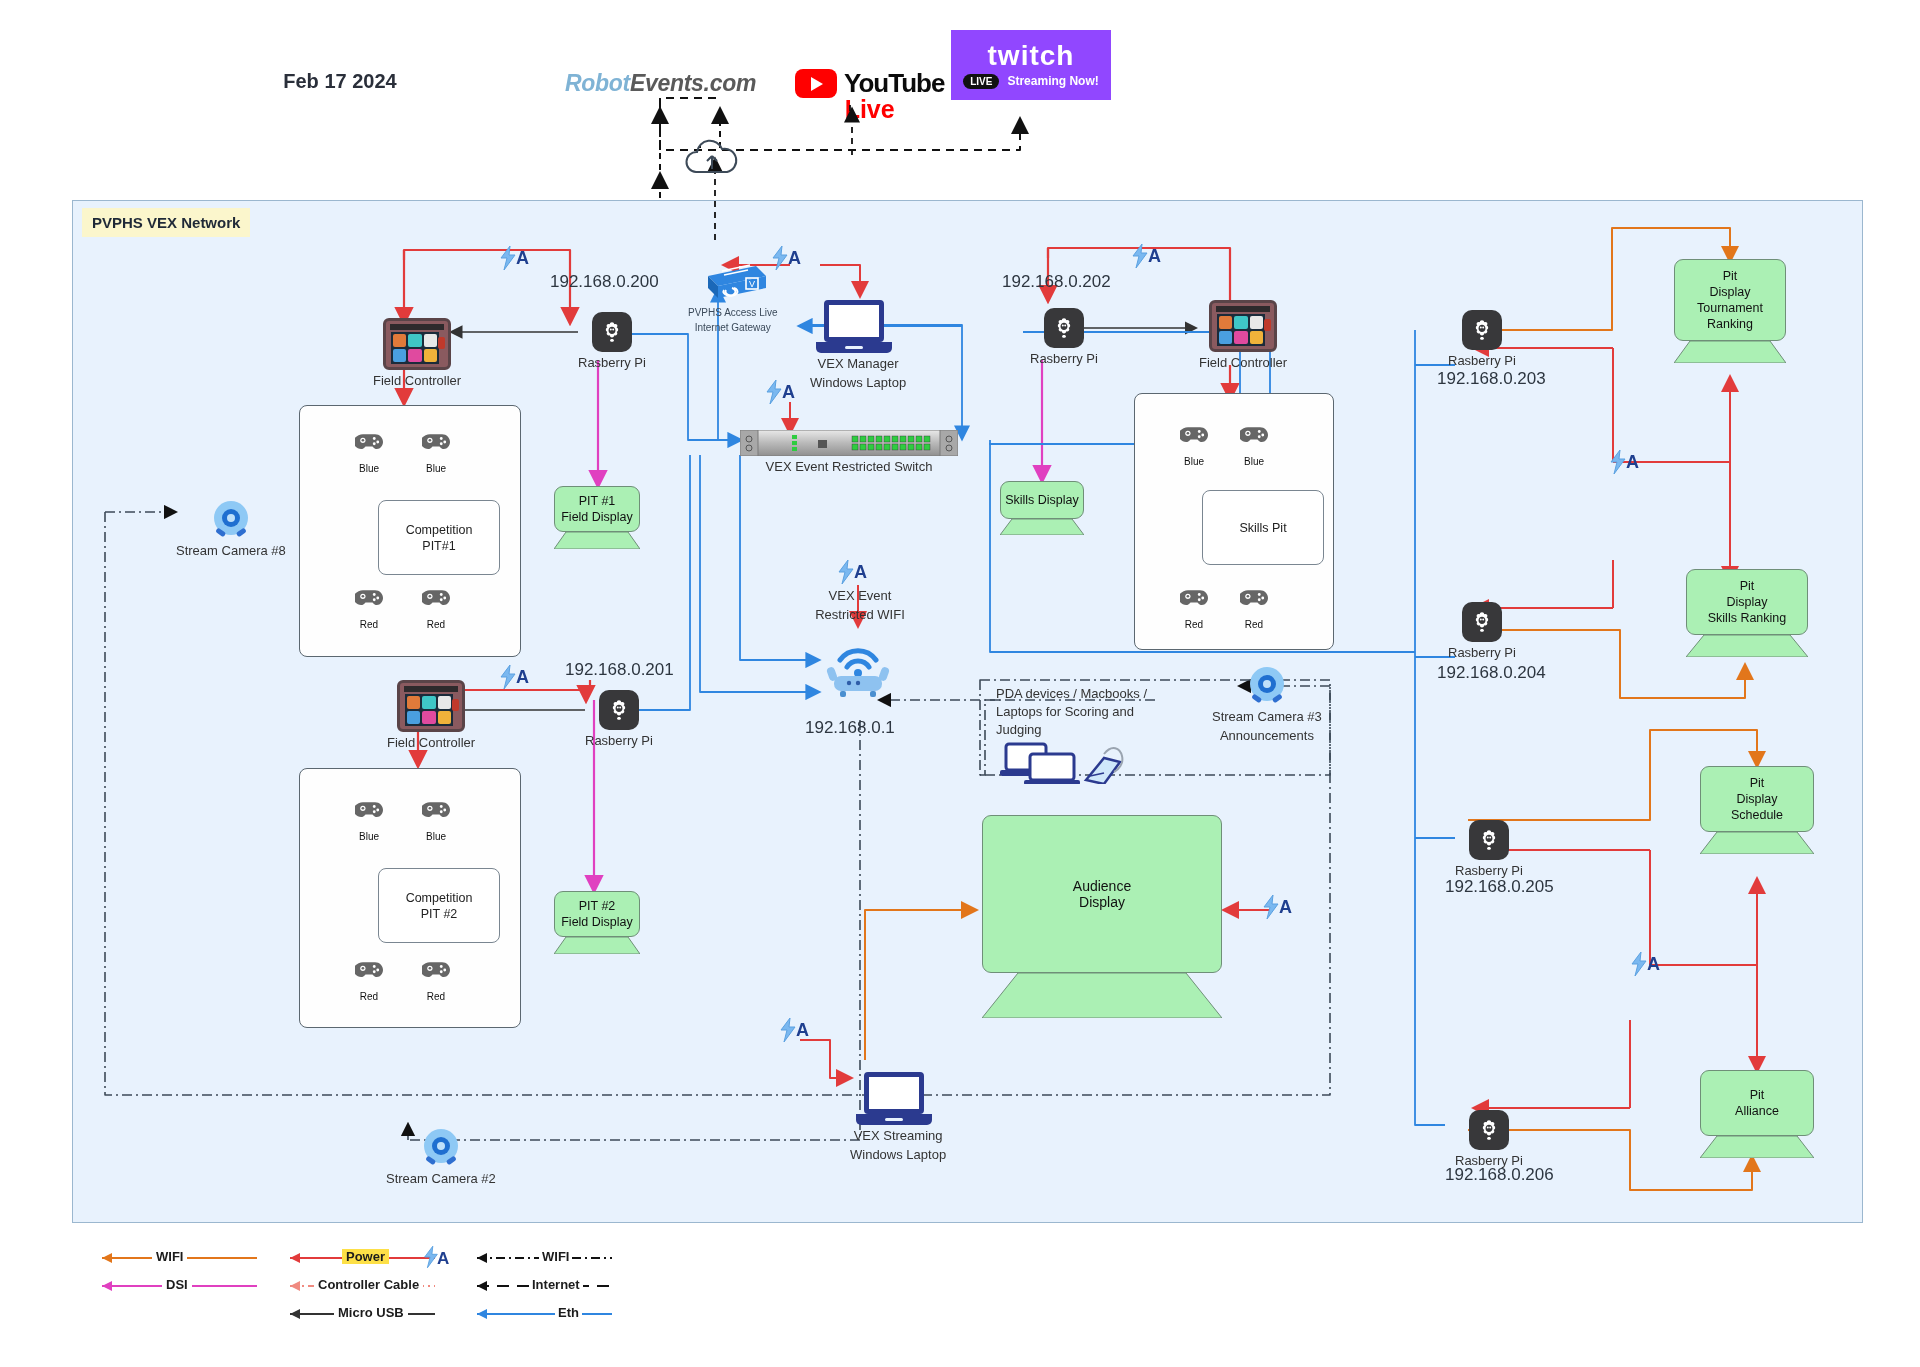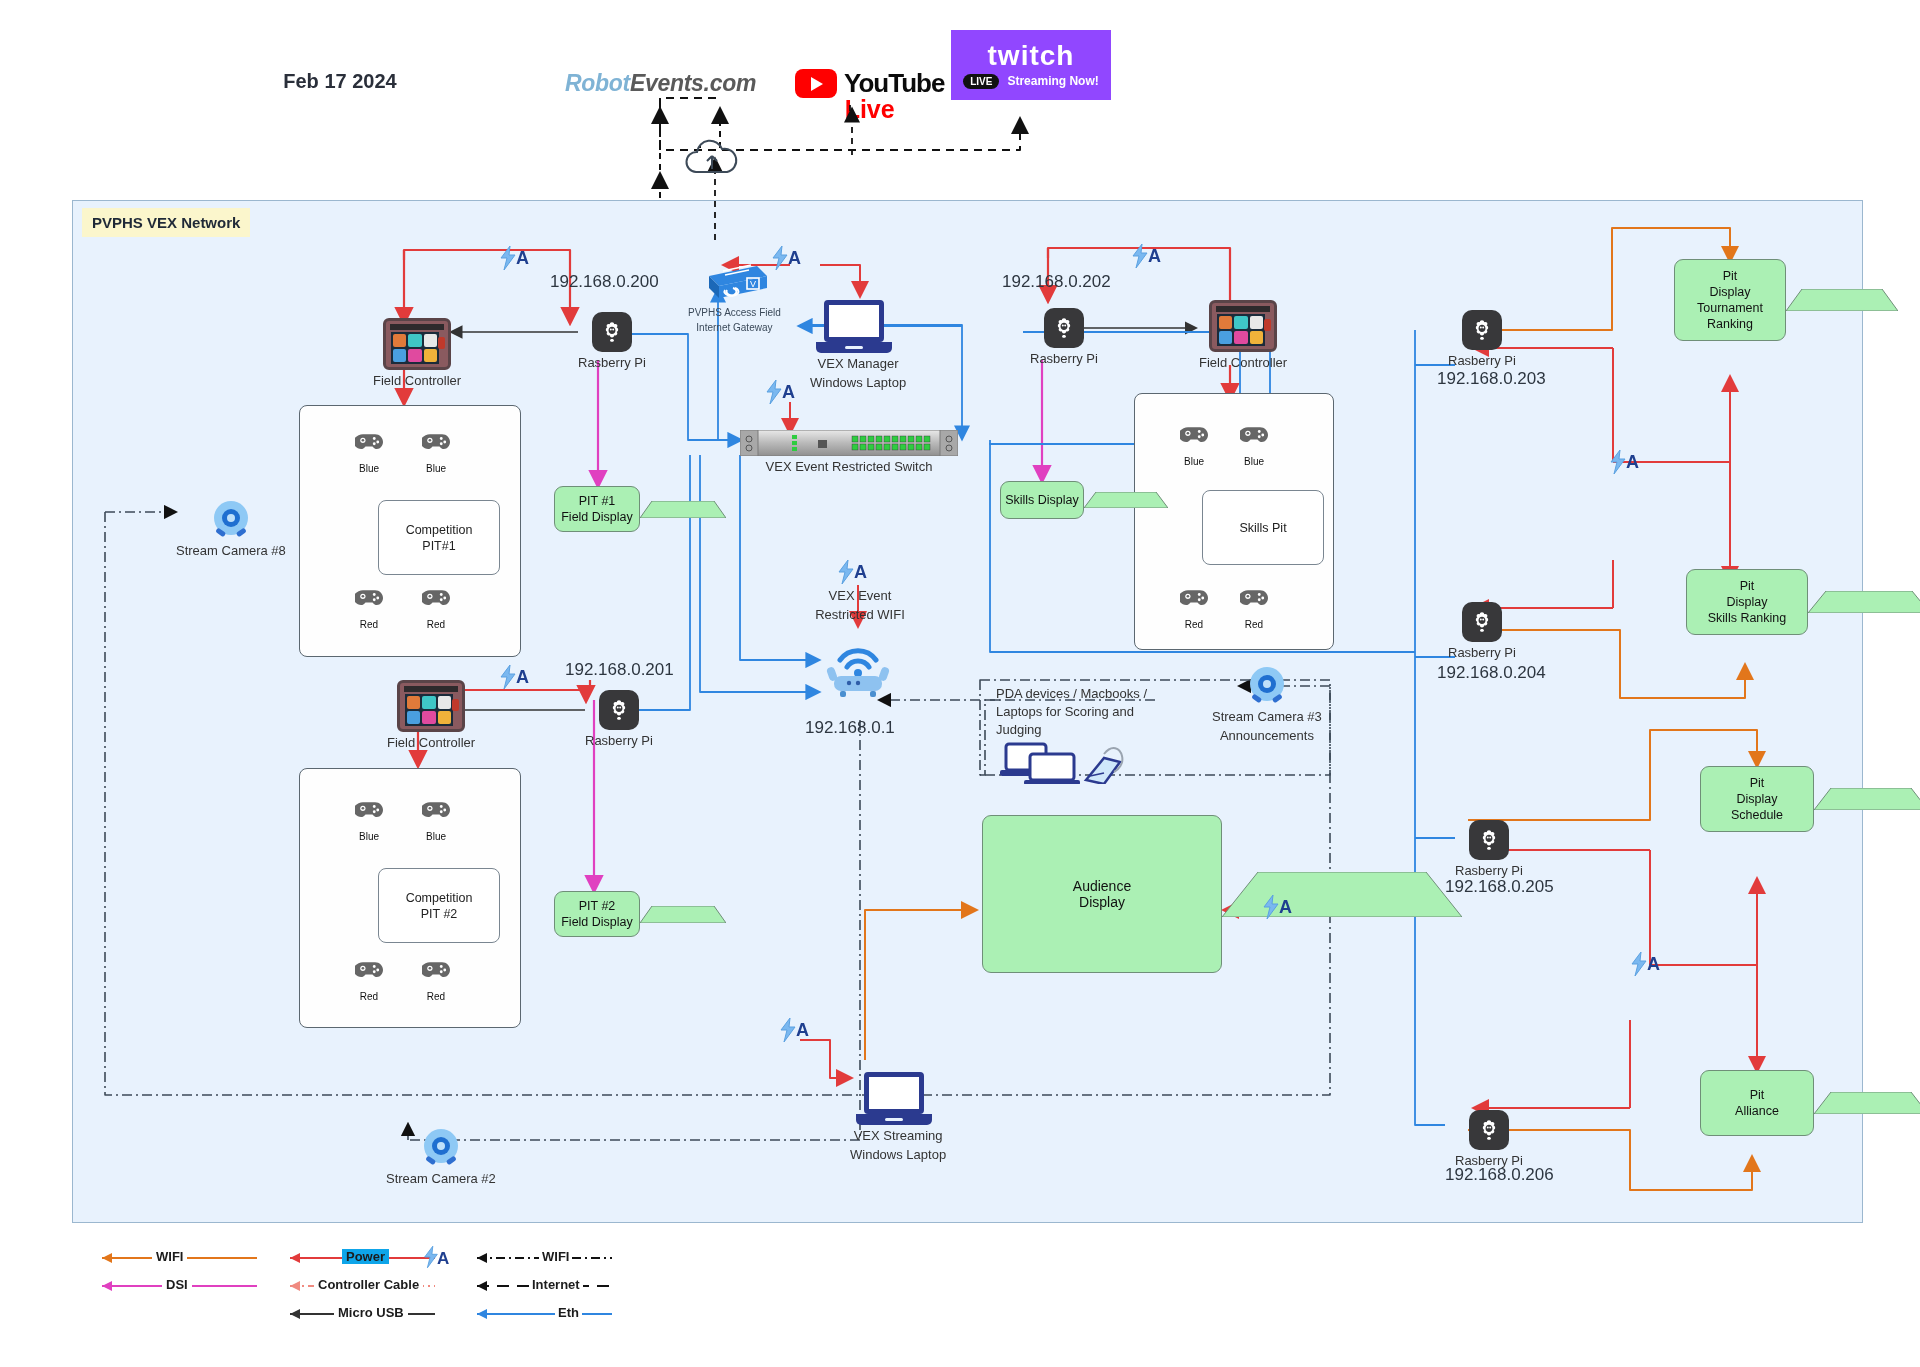--- a/index.html
+++ b/index.html
@@ -50,21 +50,21 @@
   .fc-scr i{display:block;border-radius:2px;}
   .fc-btn{position:absolute;right:3px;top:16px;width:7px;height:12px;background:#c0392b;border-radius:2px;}
   
   .pitbox{position:absolute;border:1px solid #5b6770;border-radius:8px;background:#fefefe;}
   .ctrl{display:flex;flex-direction:column;align-items:center;}
   .ctrl .lbl{font-size:10px;color:#111;margin-top:11px;}
   .inner{position:absolute;border:1px solid #7a8691;border-radius:8px;background:#fff;
      display:flex;align-items:center;justify-content:center;text-align:center;font-size:12.5px;
      color:#222;line-height:16px;margin-left:29px;}
   
-  .mon{position:absolute;display:flex;flex-direction:row;align-items:center;}
+  .mon{position:absolute;display:flex;flex-direction:column;align-items:center;}
   .mon .scr{background:#abf0b4;border:1px solid #6f8f78;border-radius:9px;
      display:flex;align-items:center;justify-content:center;text-align:center;
      font-size:12.5px;line-height:16px;color:#111;box-sizing:border-box;padding:4px;}
   
   .lap{position:relative;}
   .lap .lid{width:60px;height:42px;border:5px solid #2b3a8f;border-radius:4px;background:#fff;box-sizing:border-box;}
   .lap .base{width:76px;height:11px;background:#2b3a8f;border-radius:0 0 5px 5px;margin-left:-8px;
      display:flex;align-items:center;justify-content:center;}
   .lap .base:after{content:"";width:18px;height:3px;background:#e8f2fd;border-radius:2px;}
   
@@ -254,21 +254,21 @@
   <svg width="70" height="42" viewBox="0 0 70 42">
     <polygon points="10,14 58,4 68,14 20,24" fill="#2f86e0"></polygon>
     <polygon points="10,14 20,24 20,36 10,26" fill="#1b68b8"></polygon>
     <polygon points="20,24 68,14 68,26 20,36" fill="#2f86e0"></polygon>
     <path d="M26,28 a6,4 0 1,0 8,-2" stroke="#fff" fill="none" stroke-width="2"></path>
     <path d="M36,26 a6,4 0 1,1 -8,2" stroke="#fff" fill="none" stroke-width="2"></path>
     <rect x="48" y="16" width="12" height="11" fill="none" stroke="#fff" stroke-width="1.6"></rect>
     <text x="54" y="25" font-size="9" fill="#fff" text-anchor="middle" font-family="Liberation Sans">V</text>
     <path d="M24,9 L52,3 M26,13 L50,8" stroke="#fff" stroke-width="1.5"></path>
   </svg>
-  <div class="cap sm">PVPHS Access Field</div>
+  <div class="cap sm">PVPHS Access Live</div>
   <div class="cap sm">Internet Gateway</div>
 </div>
 
 <div class="node" style="left:810px;top:300px;">
   <div class="lap">
     <div class="lid"></div>
       <div class="base"></div>
   </div>
   <div class="cap">VEX Manager</div>
   <div class="cap">Windows Laptop</div>
@@ -823,21 +823,21 @@
         <path d="M10,7 L20,2 L20,12 Z" fill="#e040c0"></path>
       </svg>
     <div class="txt" style="position:absolute;left:70px;top:-2px;background:#fff;padding:0 4px;">DSI</div>
   </div>
 
   <div class="lg" style="left:188px;top:8px;">
     <svg width="155" height="14" viewBox="0 0 155 14">
         <path d="M10,7 L155,7" stroke="#e23b3b" stroke-width="2"></path>
         <path d="M10,7 L20,2 L20,12 Z" fill="#e23b3b"></path>
       </svg>
-    <div class="txt" style="position:absolute;left:62px;top:-2px;background:#0ea5e9;padding:0 4px;">Power</div>
+    <div class="txt" style="position:absolute;left:62px;top:-2px;background:#fde047;padding:0 4px;">Power</div>
     <svg style="position:absolute;left:142px;top:-5px;" width="18" height="22" viewBox="0 0 20 24">
         <path d="M12,0 L3,12 L9,12 L6,24 L17,9 L11,9 Z" fill="#7ab8f0" stroke="#5aa0e0"></path>
       </svg>
     <span style="position:absolute;left:157px;top:-2px;font-size:17px;font-weight:bold;color:#1f3f8f;">A</span>
   </div>
 
   <div class="lg" style="left:188px;top:36px;">
     <svg width="155" height="14" viewBox="0 0 155 14">
         <path d="M10,7 L155,7" stroke="#f08a80" stroke-width="2" stroke-dasharray="8 4 2 4"></path>
         <path d="M10,7 L20,2 L20,12 Z" fill="#f08a80"></path>

